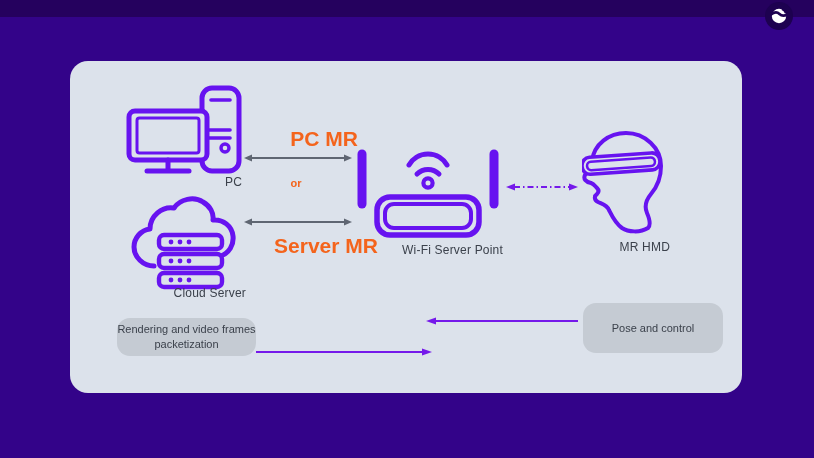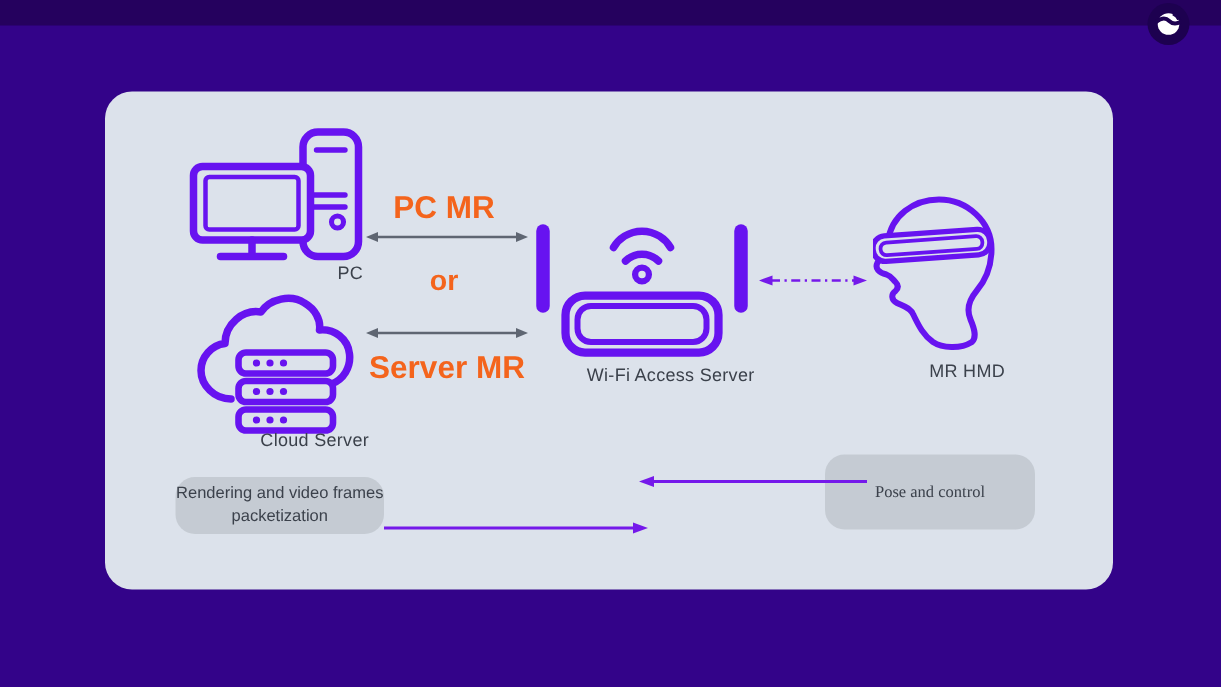--- a/index.html
+++ b/index.html
@@ -23,22 +23,22 @@
     background:#dce2eb;border-radius:18px;
   }
   .abs{position:absolute;}
   .node-label{
     position:absolute;text-align:right;
     font-size:12px;color:#3b414b;letter-spacing:0.2px;
   }
   .orange-lbl{
     position:absolute;text-align:center;font-weight:bold;color:#f4641c;
   }
-  .big{font-size:21px;}
-  .small-or{font-size:19px;}
+  .big{font-size:21px;margin-left:28px;}
+  .small-or{font-size:11px;}
   .callout{
     position:absolute;background:#c5cbd3;border-radius:13px;
     display:flex;align-items:center;justify-content:center;
     font-size:11px;color:#3b414b;text-align:center;line-height:1.35;
   }
   svg{display:block;}
 </style>
 </head>
 <body>
 
@@ -120,21 +120,21 @@
   <g fill="none" stroke="#6713f0" stroke-linecap="round" stroke-linejoin="round">
     <line x1="9" y1="14" x2="9" y2="64" stroke-width="9"></line>
     <line x1="141" y1="14" x2="141" y2="64" stroke-width="9"></line>
     <path d="M 56 25 a 22 22 0 0 1 38 0" stroke-width="5"></path>
     <path d="M 64 34 a 15.5 15.5 0 0 1 22 0" stroke-width="5"></path>
     <circle cx="75" cy="43" r="4.6" stroke-width="4.2"></circle>
     <rect x="24" y="57" width="102" height="38" rx="13" stroke-width="5.5" fill="#dce2eb"></rect>
     <rect x="32" y="64" width="86" height="24" rx="9" stroke-width="4"></rect>
   </g>
 </svg>
-<div class="node-label" style="left:353px;top:243px;width:150px;">Wi-Fi Access Server</div>
+<div class="node-label" style="left:353px;top:243px;width:150px;">Wi-Fi Server Point</div>
 
 <svg class="abs" style="left:504px;top:181px;" width="76" height="12">
   <line x1="10" y1="6" x2="66" y2="6" stroke="#7519ea" stroke-width="1.8" stroke-dasharray="6 3 1.5 3"></line>
   <polygon points="2,6 11,2.6 11,9.4" fill="#7519ea"></polygon>
   <polygon points="74,6 65,2.6 65,9.4" fill="#7519ea"></polygon>
 </svg>
 
 <svg class="abs" style="left:582px;top:128px;" width="88" height="106" viewBox="0 0 88 106">
   <g fill="none" stroke="#6713f0" stroke-width="4" stroke-linecap="round" stroke-linejoin="round">
     <path d="M 10 33
@@ -157,21 +157,21 @@
       <rect x="5" y="31.5" width="68" height="8.5" rx="4" stroke-width="2.5"></rect>
     </g>
   </g>
 </svg>
 <div class="node-label" style="left:582px;top:240px;width:88px;">MR HMD</div>
 
 <div class="callout" style="left:117px;top:318px;width:139px;height:38px;padding:0 0;box-sizing:border-box;">
   <span>Rendering and video frames packetization</span>
 </div>
 
-<div class="callout" style="left:550px;top:303px;width:140px;height:50px;font-family:Liberation Serif, serif;">
+<div class="callout" style="left:583px;top:303px;width:140px;height:50px;">
   <span>Pose and control</span>
 </div>
 
 <svg class="abs" style="left:424px;top:315px;" width="156" height="12">
   <line x1="10" y1="6" x2="154" y2="6" stroke="#7519ea" stroke-width="2"></line>
   <polygon points="2,6 12,2.4 12,9.6" fill="#7519ea"></polygon>
 </svg>
 <svg class="abs" style="left:254px;top:346px;" width="180" height="12">
   <line x1="2" y1="6" x2="170" y2="6" stroke="#7519ea" stroke-width="2"></line>
   <polygon points="178,6 168,2.4 168,9.6" fill="#7519ea"></polygon>

